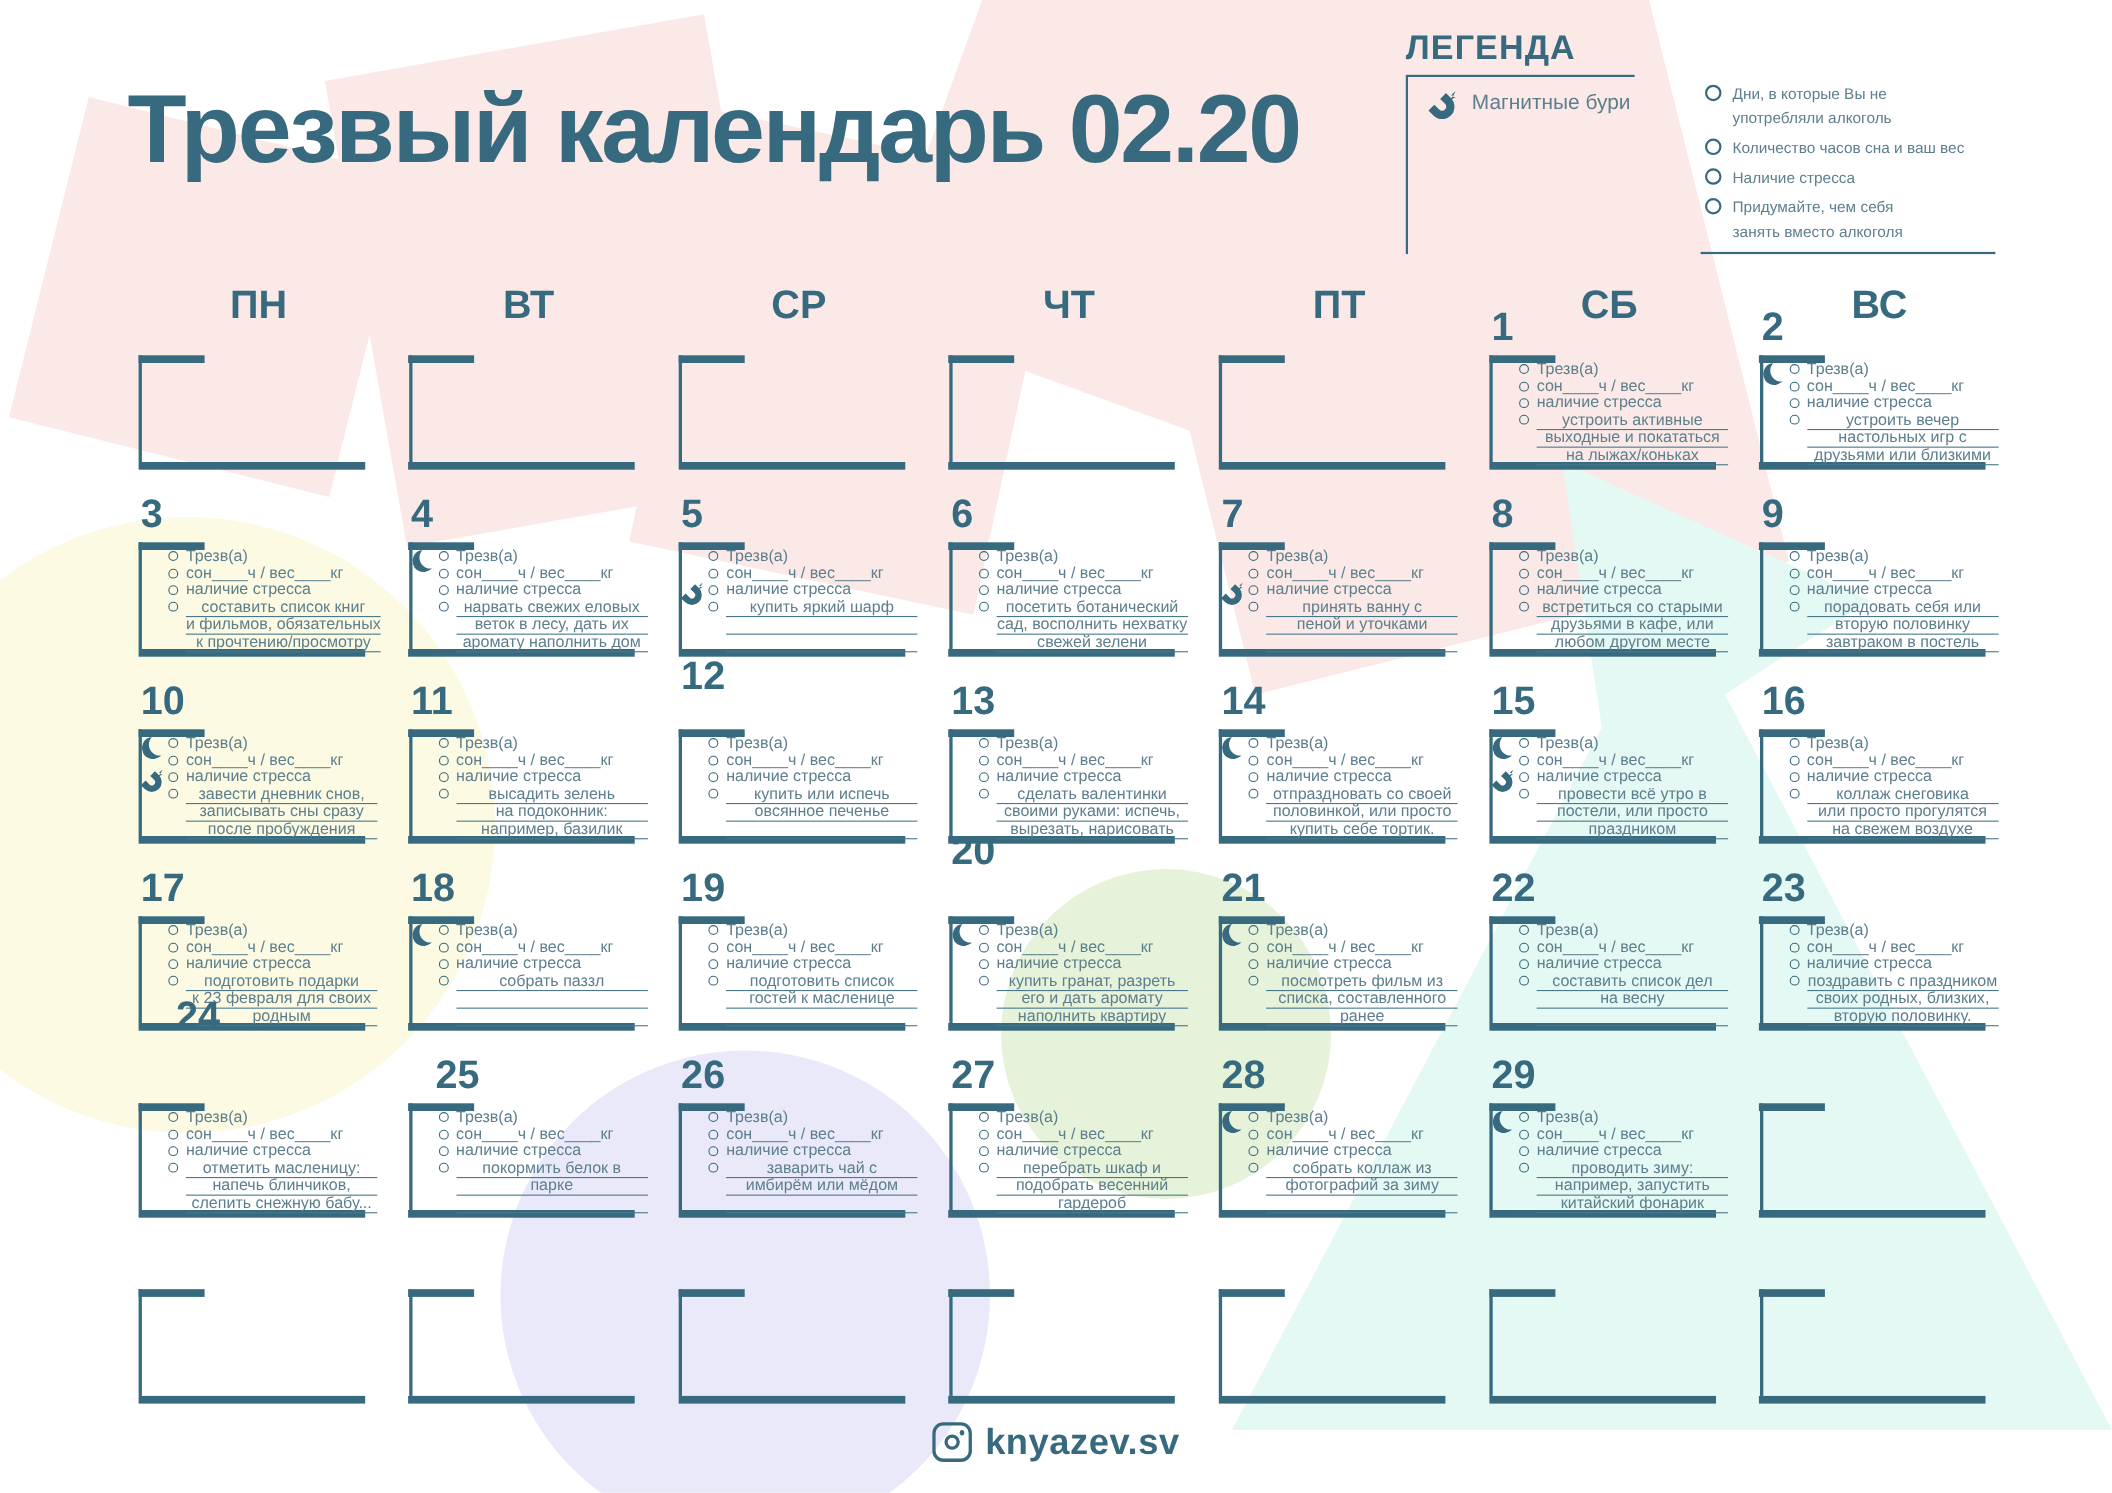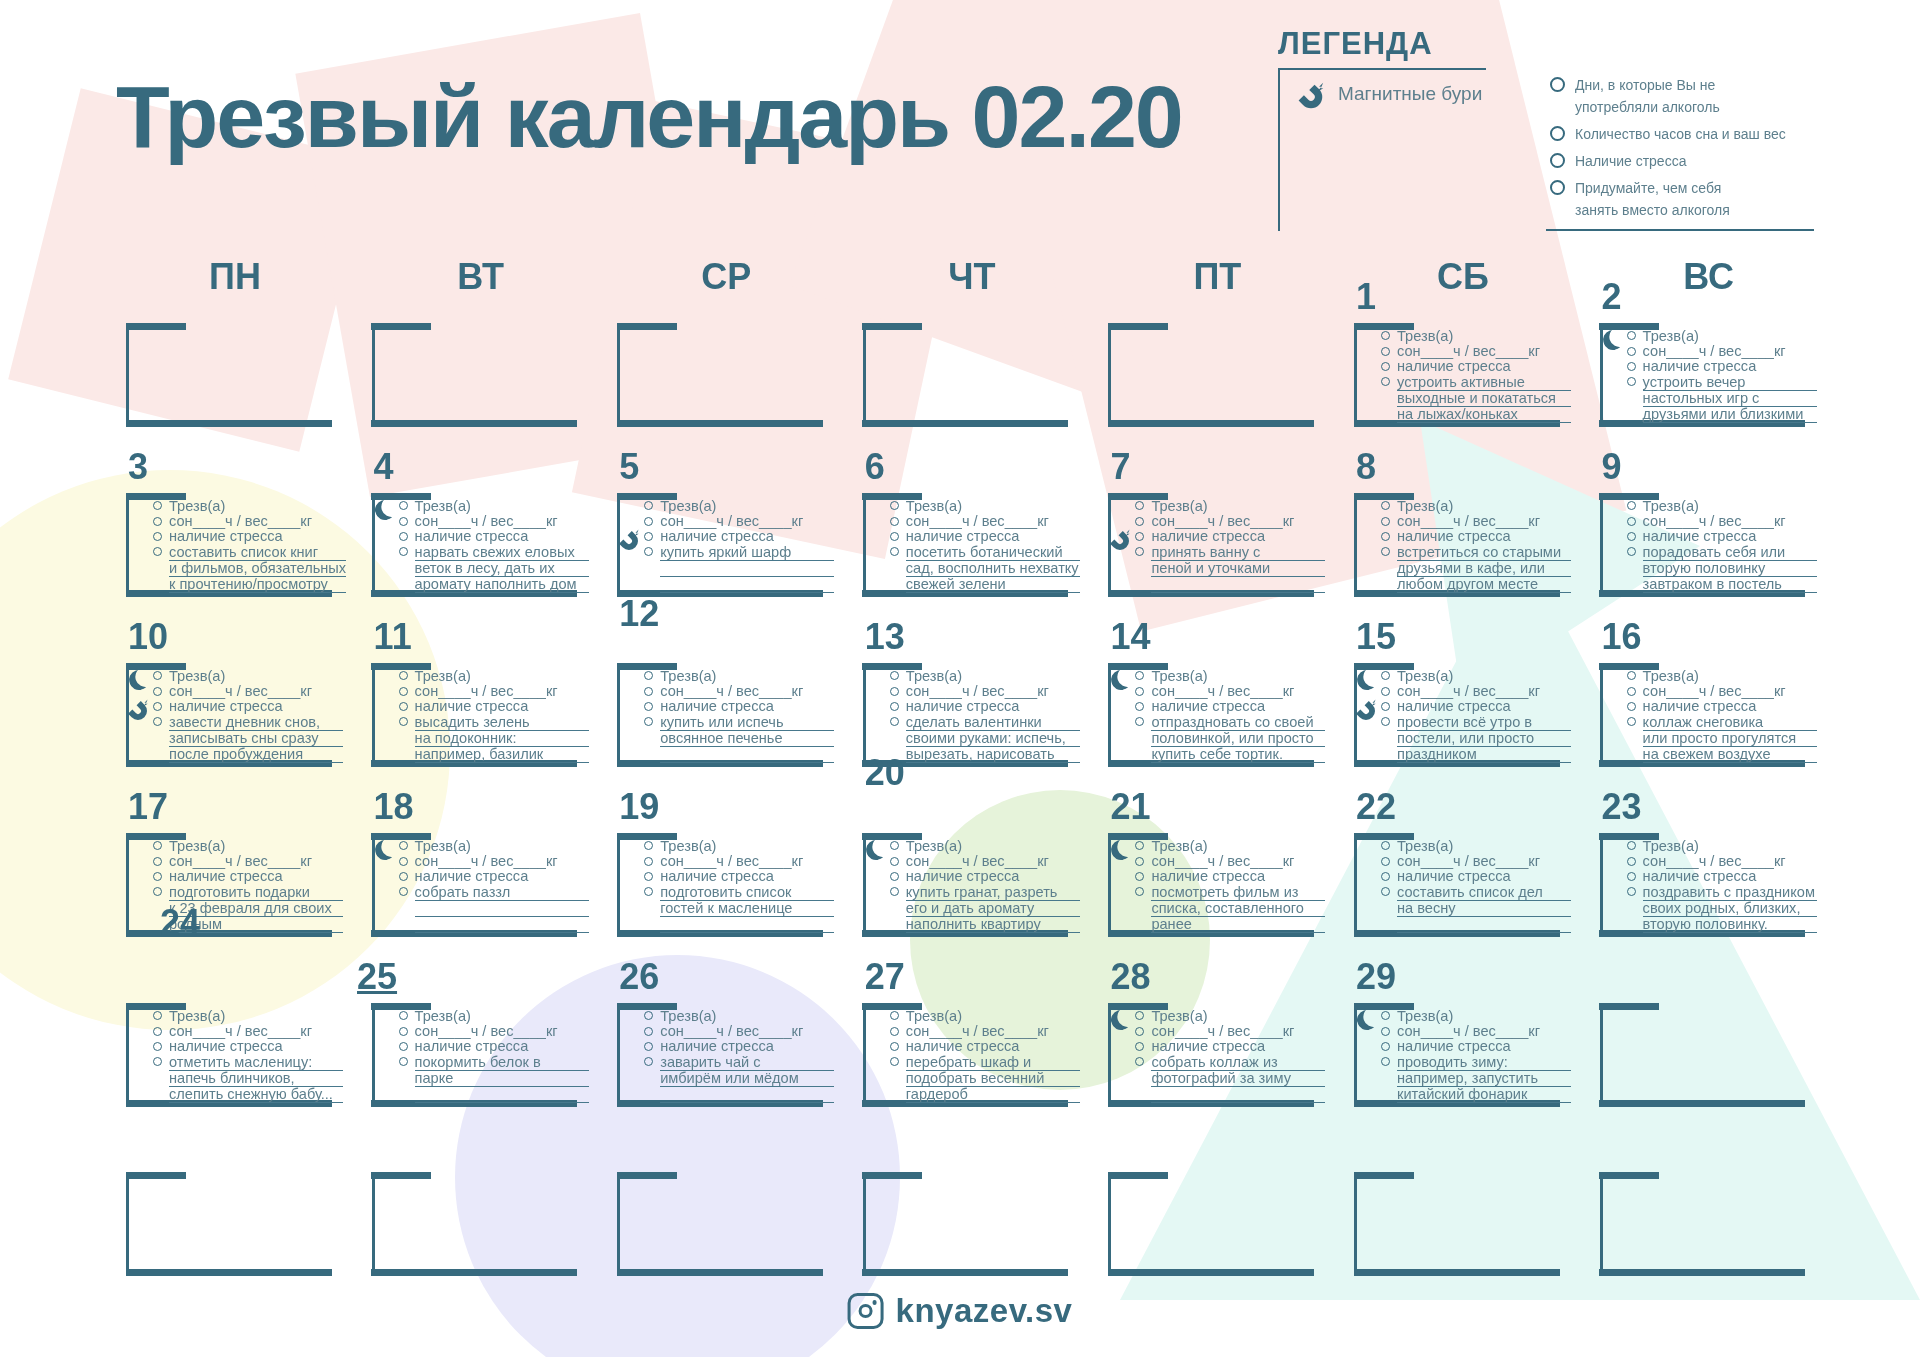--- a/index.html
+++ b/index.html
@@ -58,21 +58,21 @@
     transform:rotate(-18deg);
   }
   .moon.lg{width:26px;height:26px;box-shadow:inset 9px -2px 0 0 var(--teal);}
   .magnet{display:block;}
   
   .weekday{
     position:absolute;width:226px;text-align:center;top:256px;
     font-size:36px;font-weight:700;color:var(--teal);
   }
   
-  .cell{position:absolute;width:234px;height:97px;}
+  .cell{position:absolute;width:234px;height:97px;text-align:center;}
   .frame{position:absolute;left:0;top:0;width:100%;height:100%;border-left:3.5px solid var(--teal);}
   .frame::before{content:"";position:absolute;left:-3.5px;top:0;width:60px;height:7px;background:var(--teal);}
   .frame::after{content:"";position:absolute;left:-3.5px;bottom:-7px;width:206px;height:7px;background:var(--teal);}
   .daynum{
     position:absolute;font-size:36px;font-weight:700;color:var(--teal);line-height:36px;
   }
   .list{position:absolute;left:27px;top:6px;width:205px;}
   .item{display:flex;gap:7px;align-items:flex-start;font-size:14.6px;line-height:15.2px;color:var(--text);white-space:nowrap;}
   .item .ring.sm{width:9px;height:9px;border-width:1.8px;margin-top:2.4px;}
   .task{display:block;}
@@ -794,21 +794,21 @@
           <div class="item">
             <span class="ring sm"></span>
             <div class="task">
               <span class="task-line">отметить масленицу:</span>
               <span class="task-line">напечь блинчиков,</span>
               <span class="task-line">слепить снежную бабу...</span>
             </div>
           </div>
         </div>
       </div>
-      <div class="daynum" style="left: 357px; top: 959px; text-decoration: underline;">25</div>
+      <div class="daynum" style="left: 396px; top: 959px;">25</div>
       <div class="cell" style="left: 371.6px; top: 1003px;">
         <div class="frame"></div>
         <div class="list">
           <div class="item">
             <span class="ring sm"></span>
             <span>Трезв(а)</span>
           </div>
           <div class="item">
             <span class="ring sm"></span>
             <span>сон____ч / вес____кг</span>

